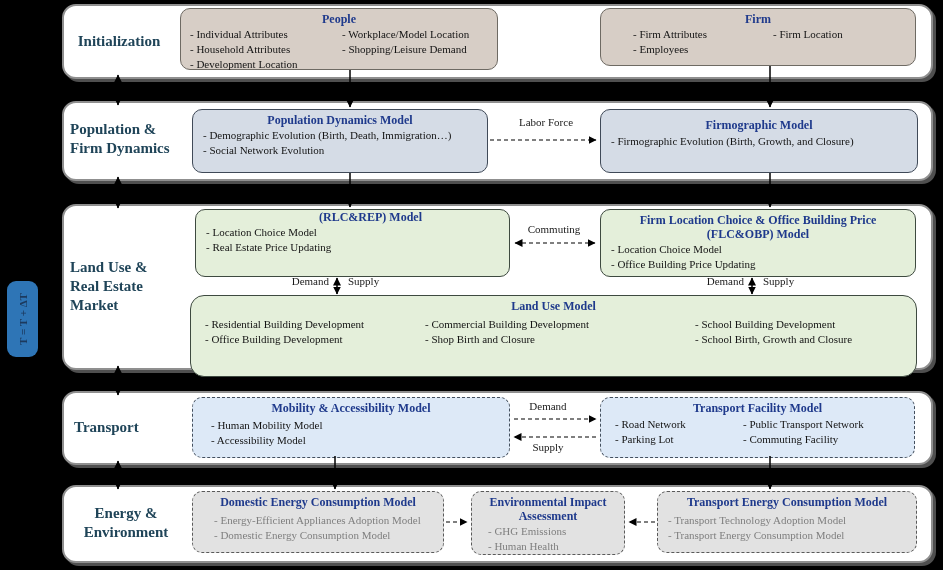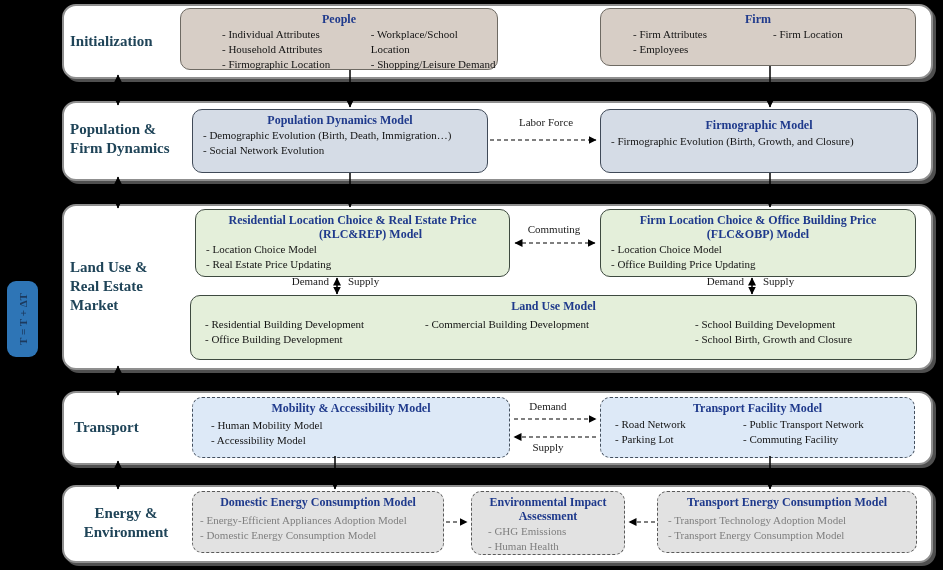--- a/index.html
+++ b/index.html
@@ -52,40 +52,40 @@
 <body>
 
 <div id="canvas">
 
   <div class="section" style="top:4px;height:75px;"></div>
   <div class="section" style="top:101px;height:80px;"></div>
   <div class="section" style="top:204px;height:166px;"></div>
   <div class="section" style="top:391px;height:74px;"></div>
   <div class="section" style="top:485px;height:78px;"></div>
 
-  <div class="sec-label" style="left:70px;top:32px;width:130px;">Initialization</div>
+  <div class="sec-label" style="left:54px;top:32px;width:130px;text-align:center;">Initialization</div>
   <div class="sec-label" style="left:70px;top:120px;width:118px;">Population &amp; Firm Dynamics</div>
   <div class="sec-label" style="left:70px;top:258px;width:108px;">Land Use &amp; Real Estate Market</div>
   <div class="sec-label" style="left:74px;top:418px;width:110px;">Transport</div>
   <div class="sec-label center" style="left:66px;top:504px;width:120px;">Energy &amp; Environment</div>
 
   <div id="loop-box">
     <span>T = T + ΔT</span>
   </div>
 
   <div class="box tan" style="left:180px;top:8px;width:318px;height:62px;">
     <div class="title">People</div>
-    <div class="cols" style="padding:1px 0 0 9px;margin-left:32px;">
+    <div class="cols" style="padding:1px 0 0 9px;">
       <div class="items" style="width:152px;">
         <div>- Individual Attributes</div>
         <div>- Household Attributes</div>
-        <div>- Firmographic Location</div>
+        <div>- Development Location</div>
       </div>
       <div class="items">
-        <div>- Workplace/School Location</div>
+        <div>- Workplace/Model Location</div>
         <div>- Shopping/Leisure Demand</div>
       </div>
     </div>
   </div>
 
   <div class="box tan" style="left:600px;top:8px;width:316px;height:58px;">
     <div class="title">Firm</div>
     <div class="cols" style="padding:1px 0 0 12px;margin-left:20px;">
       <div class="items" style="width:140px;">
         <div>- Firm Attributes</div>
@@ -108,21 +108,20 @@
   <div class="box bluegray" style="left:600px;top:109px;width:318px;height:64px;">
     <div class="title" style="padding-top:8px;">Firmographic Model</div>
     <div class="items" style="padding:2px 6px 0 10px;">
       <div>- Firmographic Evolution (Birth, Growth, and Closure)</div>
     </div>
   </div>
 
   <div class="edge-label center" style="left:500px;top:116px;width:92px;">Labor Force</div>
 
   <div class="box green" style="left:195px;top:209px;width:315px;height:68px;">
-    <div class="title">Residential Location Choice &amp; Real Estate Price</div>
     <div class="title" style="padding-top:0;padding-left:36px;">(RLC&amp;REP) Model</div>
     <div class="items" style="padding:1px 8px 0 10px;">
       <div>- Location Choice Model</div>
       <div>- Real Estate Price Updating</div>
     </div>
   </div>
 
   <div class="box green" style="left:600px;top:209px;width:316px;height:68px;">
     <div class="title">Firm Location Choice &amp; Office Building Price</div>
     <div class="title" style="padding-top:0;">(FLC&amp;OBP) Model</div>
@@ -132,29 +131,30 @@
     </div>
   </div>
 
   <div class="edge-label center" style="left:510px;top:223px;width:88px;">Commuting</div>
 
   <div class="edge-label right" style="left:267px;top:275px;width:62px;">Demand</div>
   <div class="edge-label" style="left:348px;top:275px;width:60px;">Supply</div>
   <div class="edge-label right" style="left:682px;top:275px;width:62px;">Demand</div>
   <div class="edge-label" style="left:763px;top:275px;width:60px;">Supply</div>
 
-  <div class="box green" style="left:190px;top:295px;width:727px;height:65px;">
+  <div class="box green" style="left:190px;top:295px;width:727px;height:82px;border-radius:14px;">
     <div class="title">Land Use Model</div>
     <div class="cols" style="padding:4px 0 0 14px;">
       <div class="items" style="width:220px;">
         <div>- Residential Building Development</div>
         <div>- Office Building Development</div>
       </div>
       <div class="items" style="width:240px;">
         <div>- Commercial Building Development</div>
+        <div>- Shop Birth and Closure</div>
       </div>
       <div class="items" style="padding-left:30px;">
         <div>- School Building Development</div>
         <div>- School Birth, Growth and Closure</div>
       </div>
     </div>
   </div>
 
   <div class="box bluedash" style="left:192px;top:397px;width:318px;height:61px;">
     <div class="title">Mobility &amp; Accessibility Model</div>
@@ -176,21 +176,21 @@
         <div>- Commuting Facility</div>
       </div>
     </div>
   </div>
 
   <div class="edge-label center" style="left:505px;top:400px;width:86px;">Demand</div>
   <div class="edge-label center" style="left:505px;top:441px;width:86px;">Supply</div>
 
   <div class="box graydash" style="left:192px;top:491px;width:252px;height:62px;">
     <div class="title">Domestic Energy Consumption Model</div>
-    <div class="items" style="padding:4px 2px 0 7px;">
+    <div class="items" style="padding:4px 2px 0 21px;">
       <div>- Energy-Efficient Appliances Adoption Model</div>
       <div>- Domestic Energy Consumption Model</div>
     </div>
   </div>
 
   <div class="box graydash" style="left:471px;top:491px;width:154px;height:64px;">
     <div class="title">Environmental Impact</div>
     <div class="title" style="padding-top:0;font-family:Liberation Serif, serif;">Assessment</div>
     <div class="items" style="padding:1px 2px 0 16px;">
       <div>-  GHG Emissions</div>

